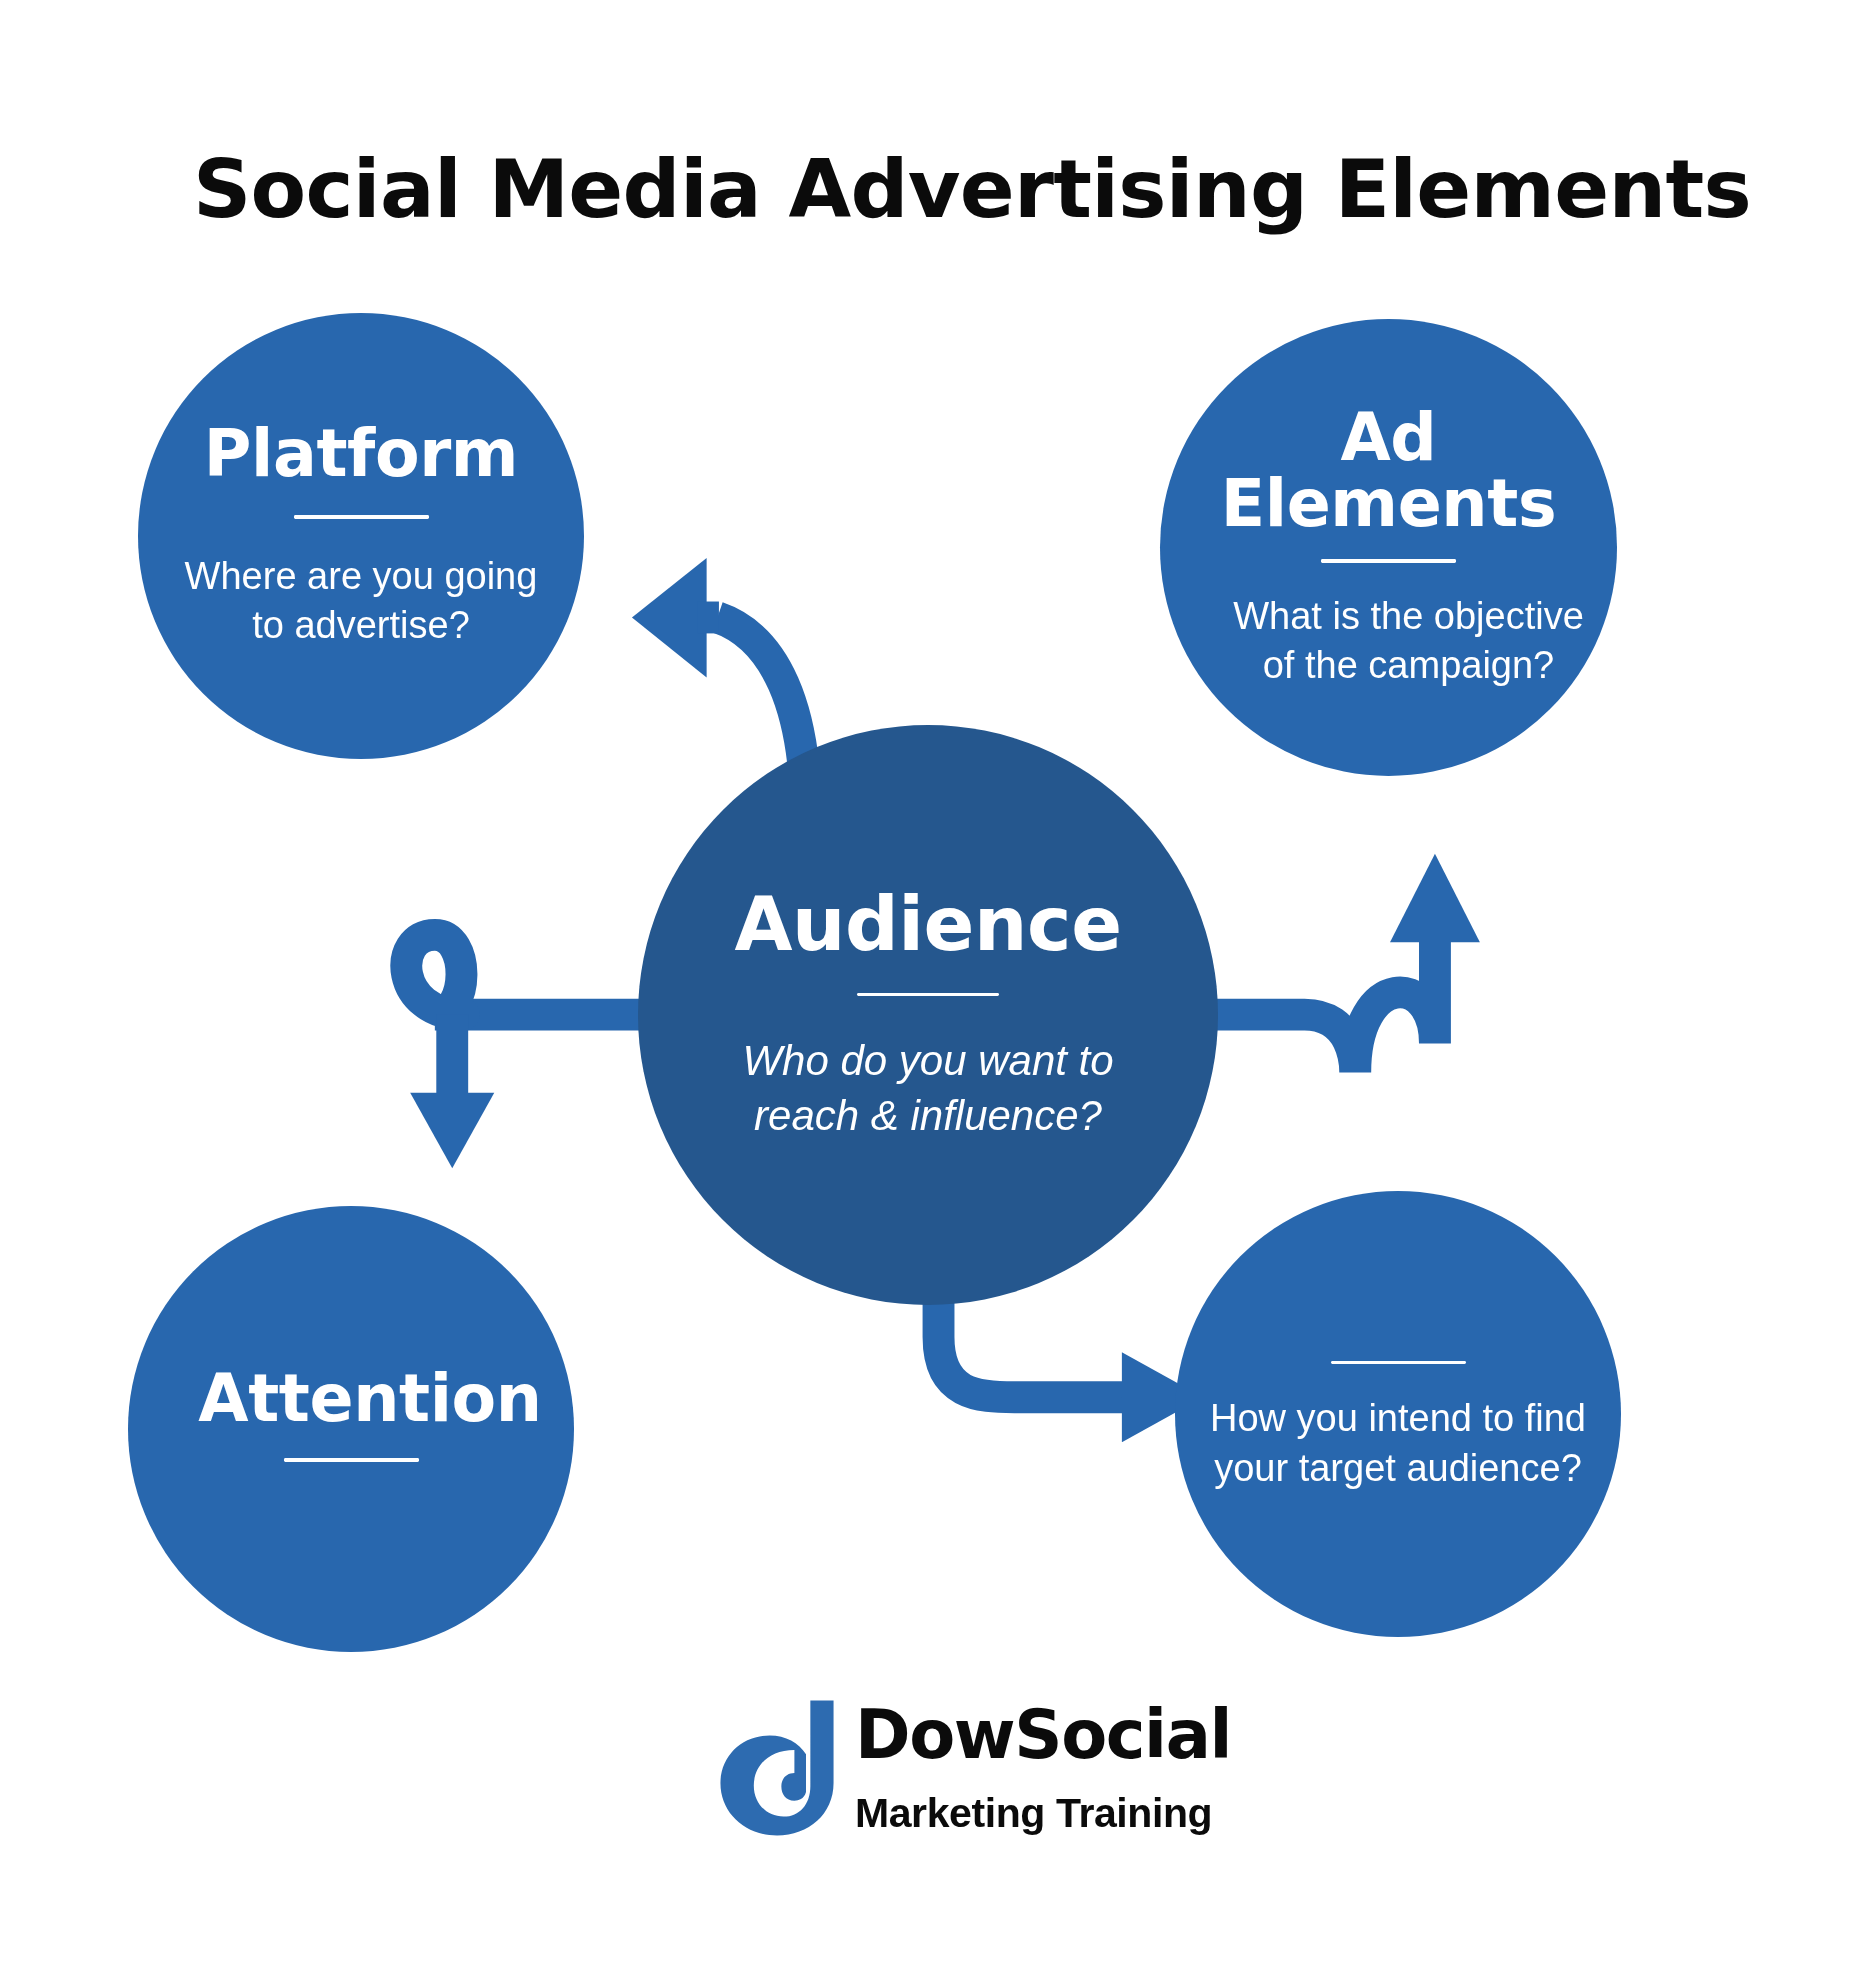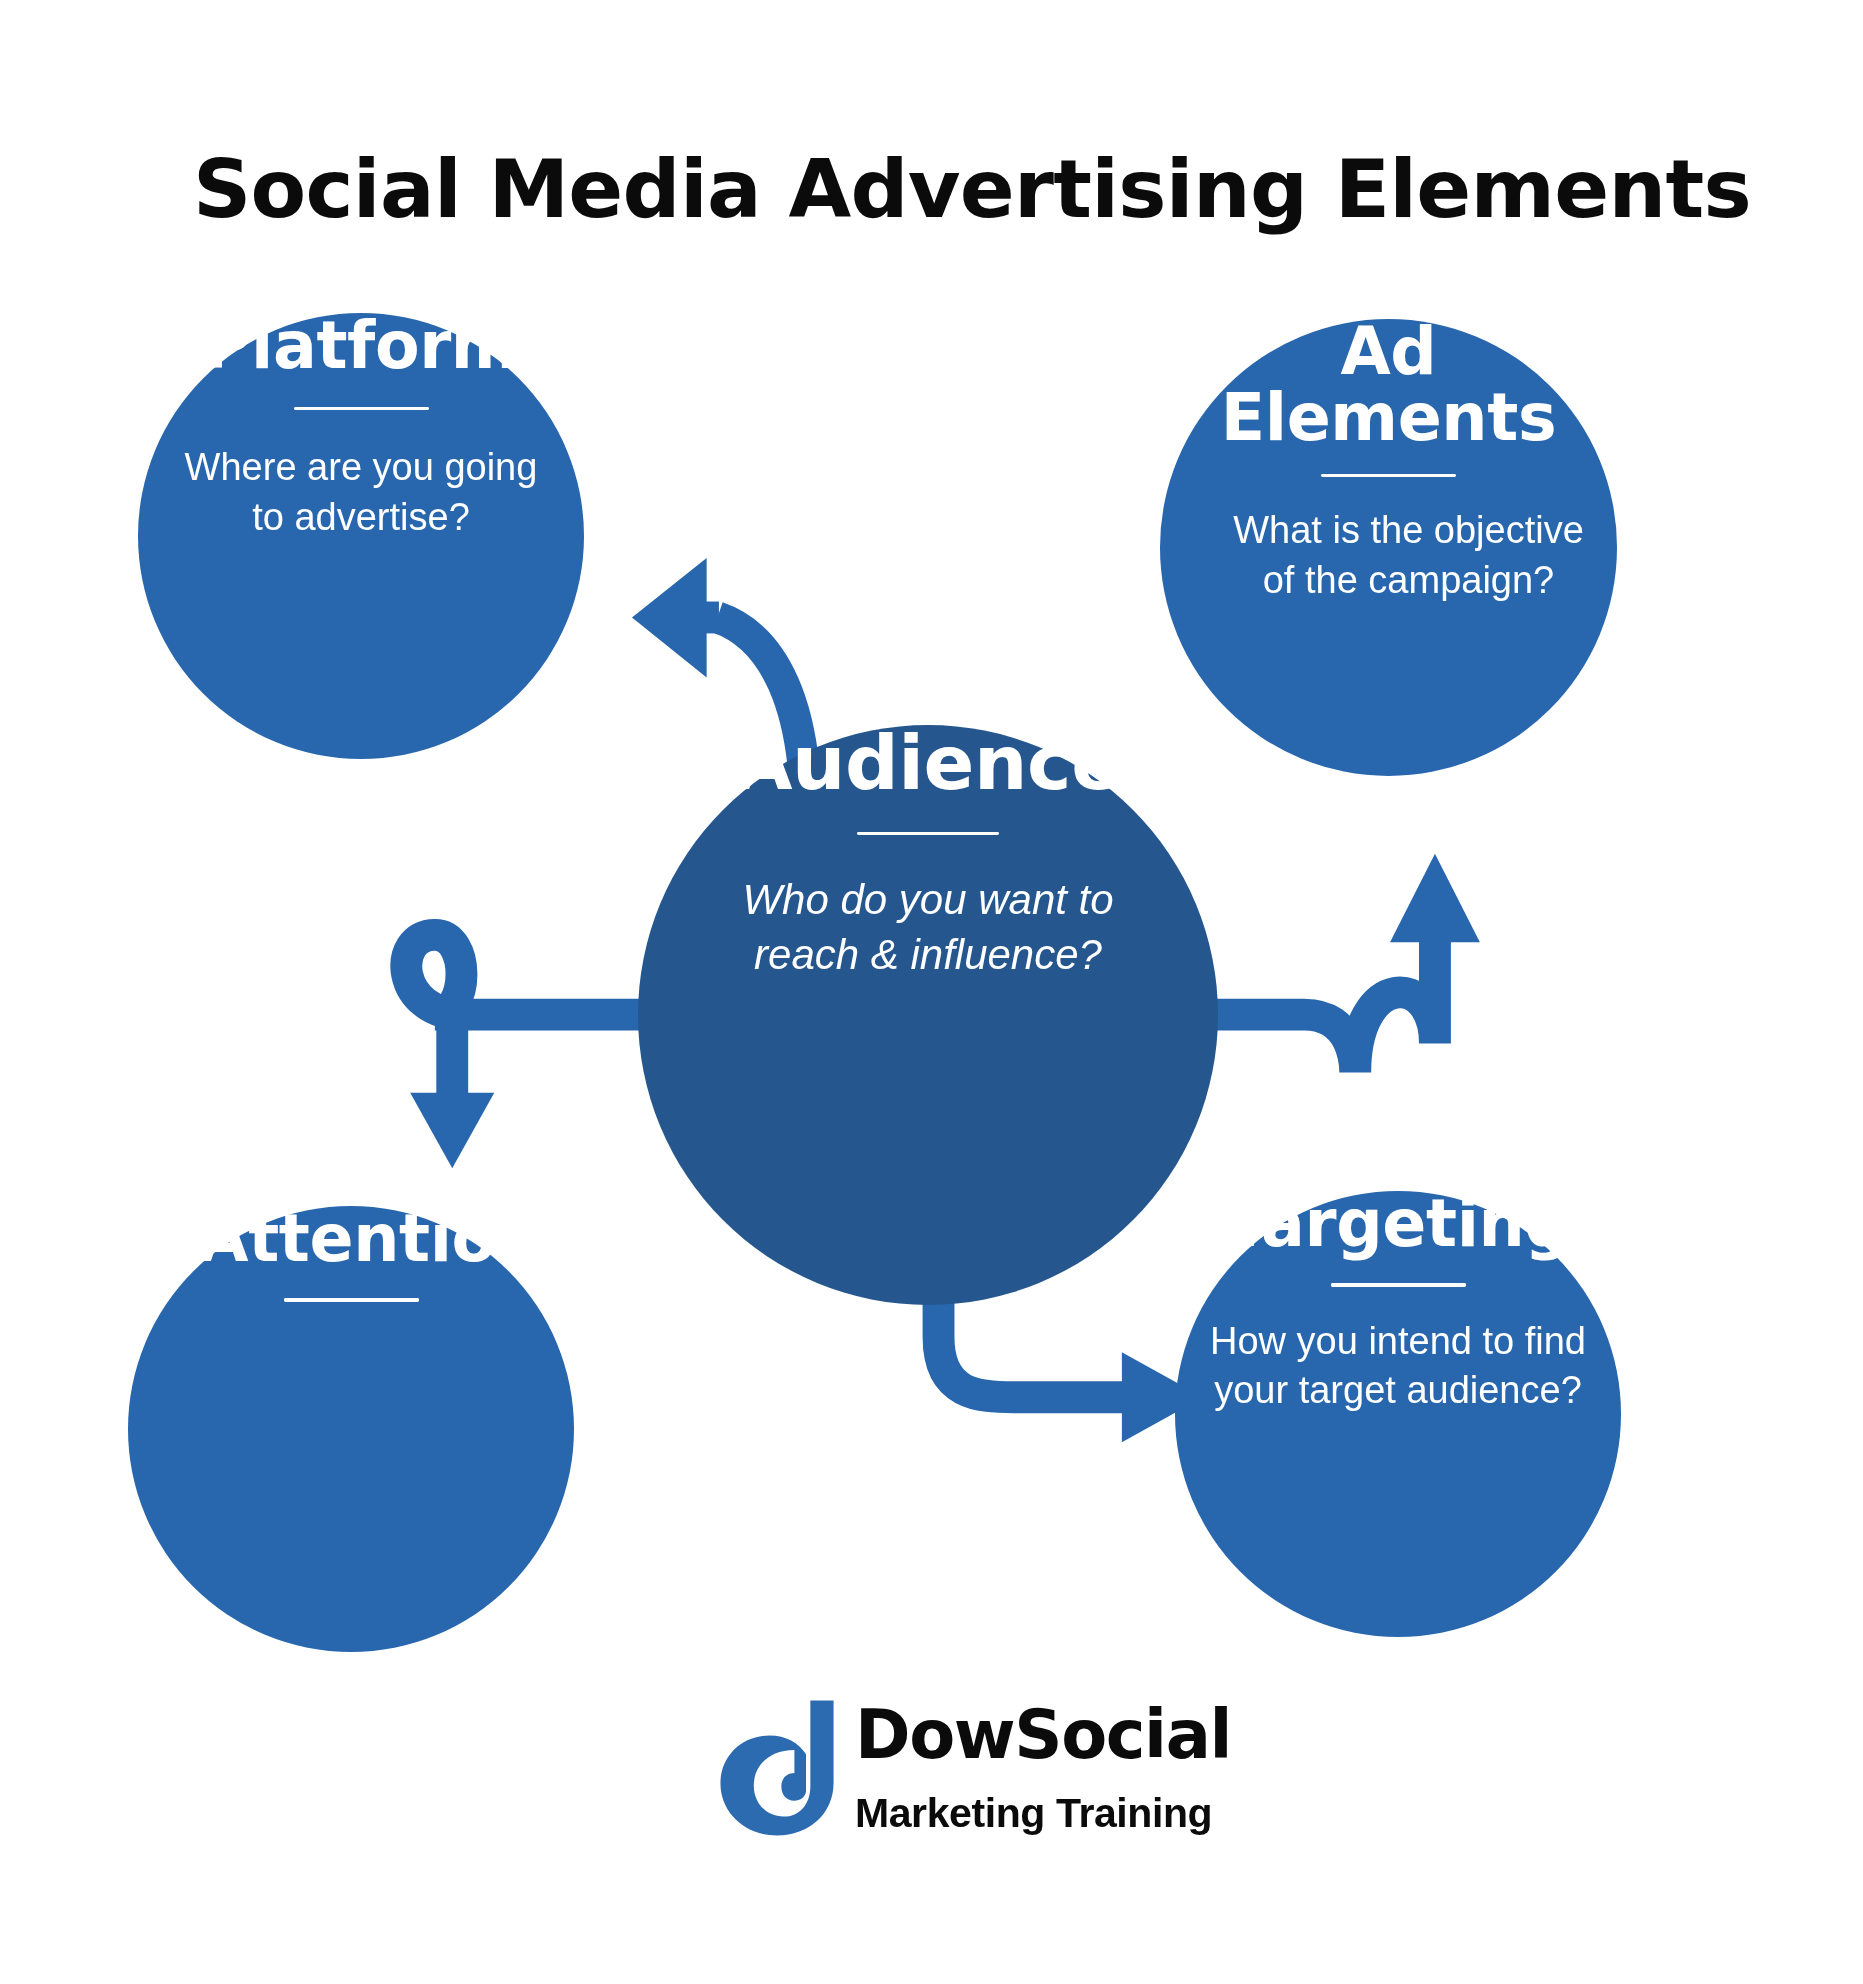--- a/index.html
+++ b/index.html
@@ -45,20 +45,21 @@
   }
 
   
   .node {
     position: absolute;
     border-radius: 50%;
     box-sizing: border-box;
     display: flex;
     flex-direction: column;
     align-items: center;
+    justify-content: center;
     text-align: center;
     color: #ffffff;
   }
   .node .heading {
     font-family: "DejaVu Sans", sans-serif;
     font-weight: bold;
     line-height: 1.02;
     letter-spacing: -0.4px;
     white-space: pre-line;
   }
@@ -224,21 +225,20 @@
     <div class="caption">Who do you want to
 reach &amp; influence?</div>
   </div>
 
   <div class="node" id="node-attention">
     <div class="heading">Attention</div>
     <div class="divider"></div>
   </div>
 
   <div class="node" id="node-targeting">
-    <div class="heading">Targeting</div>
     <div class="divider"></div>
     <div class="caption">How you intend to find
 your target audience?</div>
   </div>
 
   <div id="logo">
     <div class="mark">
       <svg width="116" height="138" viewBox="0 0 160 190">
         <path d="M126 2 L158 2 L158 116
                  C158 158 124 188 80 188

